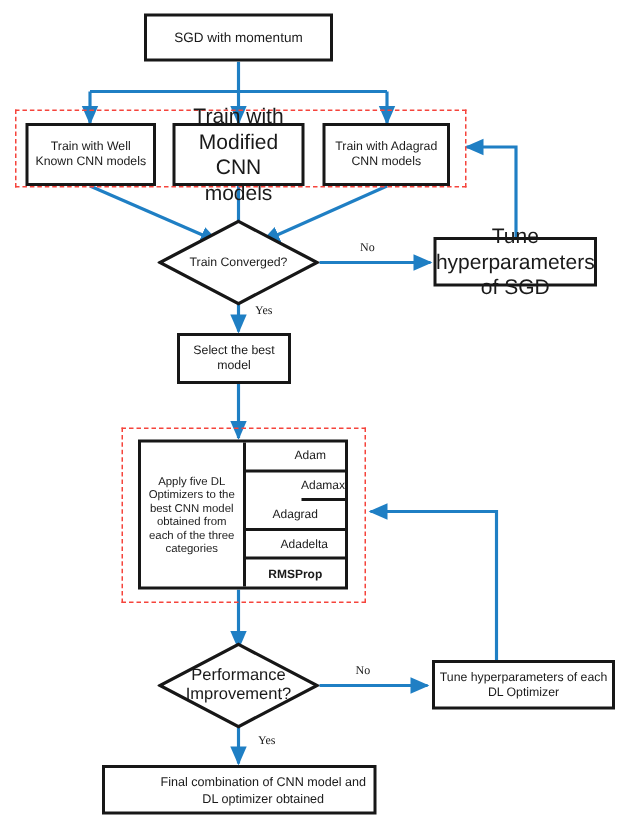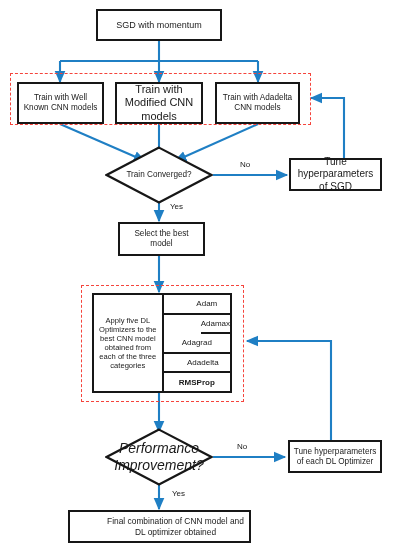--- a/index.html
+++ b/index.html
@@ -42,20 +42,21 @@
     position:absolute;left:0;top:0;width:100%;height:100%;
     display:flex;align-items:center;justify-content:center;
     text-align:center;line-height:1.22;color:#1a1a1a;
   }
 
   .edge-label{
     position:absolute;
     color:#1a1a1a;
     z-index:4;
     white-space:nowrap;
+    font-family:Liberation Serif, serif;
   }
 
   
   .optbox{
     position:absolute;
     box-sizing:border-box;
     border:2px solid #171717;
     background:#fff;
     display:flex;
     z-index:3;
@@ -125,68 +126,68 @@
   <div class="dashed" style="left:10px;top:73px;width:301px;height:52px;"></div>
 
   <div class="node" style="left:17px;top:82px;width:87px;height:42px;font-size:8.2px;">
     <span>Train with Well Known CNN models</span>
   </div>
 
   <div class="node" style="left:96px;top:9px;width:126px;height:32px;font-size:9px;">
     <span>SGD with momentum</span>
   </div>
 
-  <div class="node" style="left:115px;top:82px;width:88px;height:42px;font-size:11px;">
+  <div class="node" style="left:115px;top:82px;width:88px;height:42px;font-size:14px;">
     <span>Train with Modified CNN models</span>
   </div>
 
   <div class="node" style="left:215px;top:82px;width:85px;height:42px;font-size:8.2px;">
-    <span>Train with Adadelta CNN models</span>
+    <span>Train with Adagrad CNN models</span>
   </div>
 
   <div class="diamond" style="left:105px;top:146px;width:108px;height:58px;">
     <svg width="108" height="58" viewBox="0 0 108 58">
       <polygon points="54,1.6 106.4,29 54,56.4 1.6,29" fill="#ffffff" stroke="#171717" stroke-width="2.2"></polygon>
     </svg>
     <div class="dlabel" style="font-size:8.2px;">
       <span>Train Converged?</span>
     </div>
   </div>
 
-  <div class="node" style="left:289px;top:158px;width:93px;height:33px;font-size:10px;">
+  <div class="node" style="left:289px;top:158px;width:109px;height:33px;font-size:14px;">
     <span>Tune hyperparameters of SGD</span>
   </div>
 
-  <div class="node" style="left:118px;top:222px;width:87px;height:34px;font-size:8.2px;">
+  <div class="node" style="left:118px;top:222px;width:76px;height:34px;font-size:8.2px;">
     <span>Select the best model</span>
   </div>
 
   <div class="dashed" style="left:81px;top:285px;width:163px;height:117px;"></div>
 
   <div class="optbox" style="left:92px;top:293px;width:140px;height:100px;">
     <div class="leftcell" style="font-size:7.6px;">Apply five DL Optimizers to the best CNN model obtained from each of the three categories</div>
     <div class="rightcol">
       <div class="optrow" style="font-size:8px;padding-left:20px;">Adam</div>
       <div class="optrow" style="font-size:8px;margin-left:37px;">Adamax</div>
       <div class="optrow" style="font-size:8px;">Adagrad</div>
       <div class="optrow" style="font-size:8px;padding-left:12px;">Adadelta</div>
       <div class="optrow" style="font-size:8px;">RMSProp</div>
     </div>
   </div>
 
   <div class="diamond" style="left:105px;top:428px;width:108px;height:58px;">
     <svg width="108" height="58" viewBox="0 0 108 58">
       <polygon points="54,1.6 106.4,29 54,56.4 1.6,29" fill="#ffffff" stroke="#171717" stroke-width="2.2"></polygon>
     </svg>
-    <div class="dlabel" style="font-size:14px;font-style:italic;">
+    <div class="dlabel" style="font-size:11px;">
       <span>Performance Improvement?</span>
     </div>
   </div>
 
-  <div class="node" style="left:288px;top:440px;width:94px;height:33px;font-size:8.2px;">
+  <div class="node" style="left:288px;top:440px;width:122px;height:33px;font-size:8.2px;">
     <span>Tune hyperparameters of each DL Optimizer</span>
   </div>
 
   <div class="node" style="left:68px;top:510px;width:183px;height:33px;font-size:8.4px;padding-left:32px;">
     <span>Final combination of CNN model and DL optimizer obtained</span>
   </div>
 
   <div class="edge-label" style="left:240px;top:160px;font-size:8px;">No</div>
   <div class="edge-label" style="left:170px;top:202px;font-size:8px;">Yes</div>
   <div class="edge-label" style="left:237px;top:442px;font-size:8px;">No</div>

